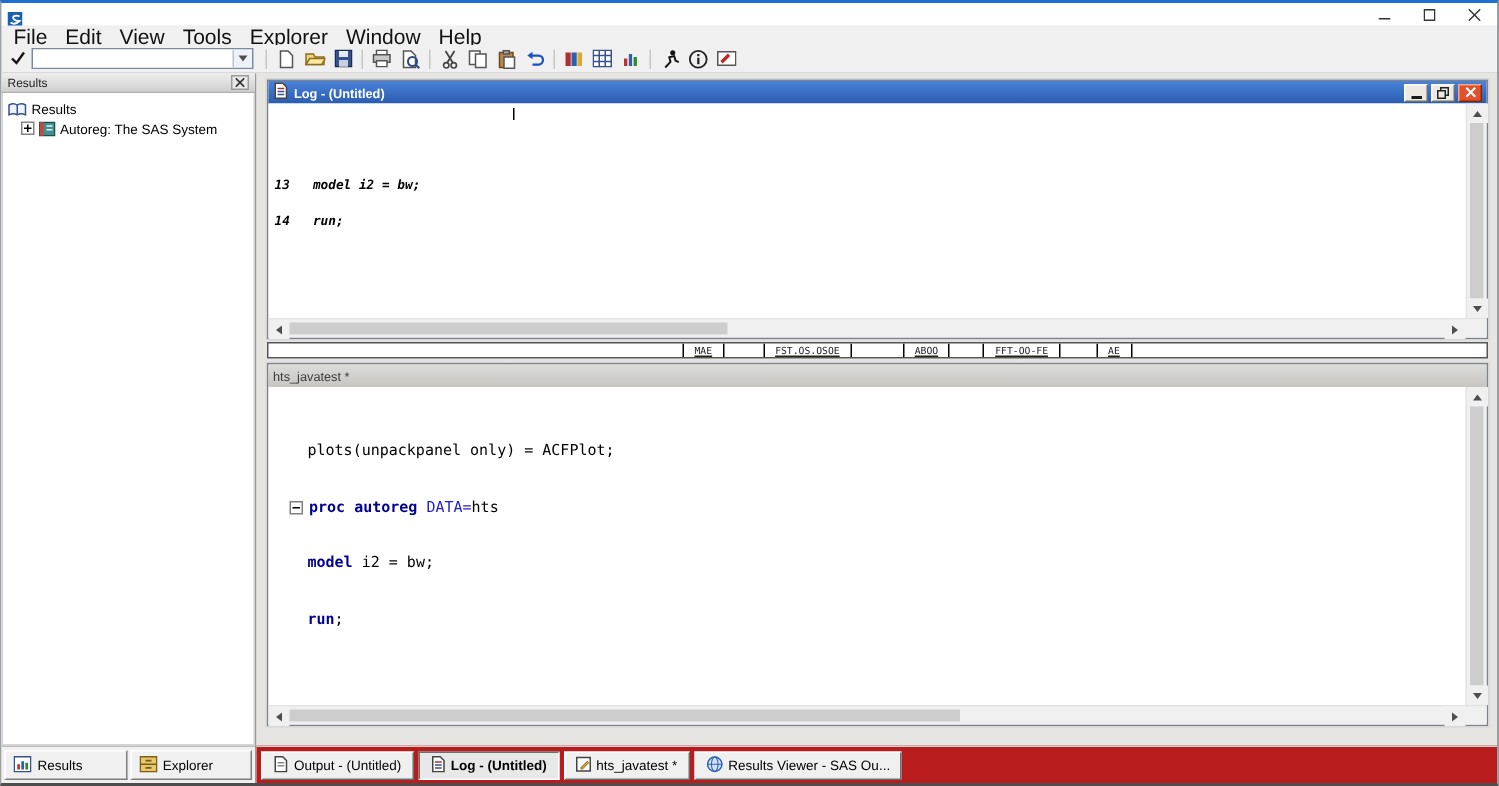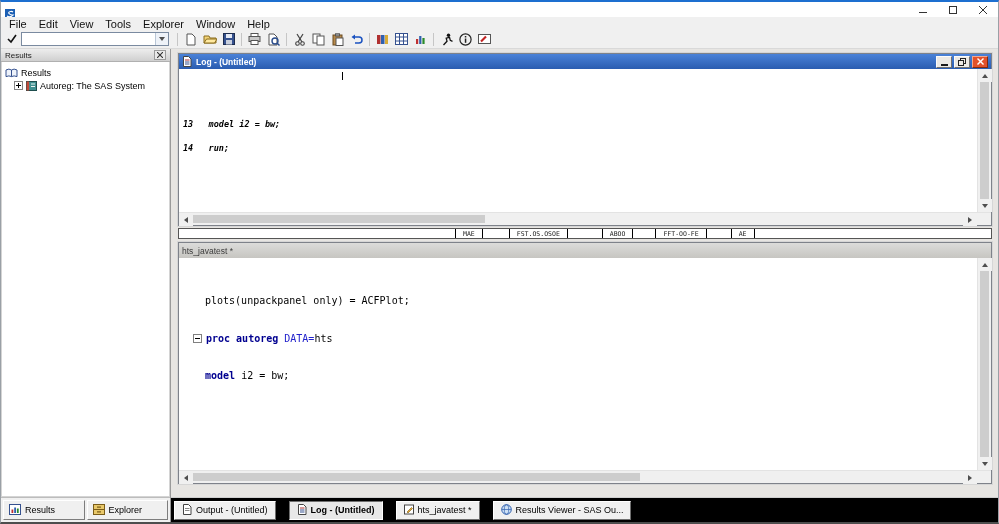--- a/index.html
+++ b/index.html
@@ -16,21 +16,21 @@
 
   
   .titlebar{ height:15px; background:#ffffff; display:flex; align-items:center; padding-left:4px; flex:0 0 auto;}
   .app-icon{ width:10px; height:10px; margin-right:5px; flex:0 0 auto;}
   .title-text{ font-size:9px; color:#000;margin-top:33px; }
   .win-btns{ margin-left:auto; display:flex; height:100%; }
   .win-btn{ width:30px; height:100%; display:flex; align-items:center; justify-content:center; }
 
   
   .menubar{ height:13px; background:#f0f0f0; display:flex; align-items:center; padding-left:2px; flex:0 0 auto;}
-  .menu-item{ font-size:11px; padding:0 6px; color:#111; }
+  .menu-item{ font-size:14px; padding:0 6px; color:#111; }
 
   
   .toolbar{ height:19px; background:#f0f0f0; border-bottom:1px solid #d9d9d9; display:flex; align-items:center; padding:0 4px; flex:0 0 auto;}
   .cmd-check{ margin:0 4px 0 2px; display:flex; }
   .command-box{ width:148px; height:14px; background:#fff; border:1px solid #7a8aa0; display:flex; }
   .command-input{ flex:1; border:none; outline:none; font-size:9px; padding:0 2px; min-width:0;}
   .combo-btn{ width:13px; background:#eef2f8; border-left:1px solid #b9c6d6; display:flex; align-items:center; justify-content:center;}
   .tb-icon{ width:17px; height:16px; margin:0 1px; display:flex; align-items:center; justify-content:center; }
   .tb-sep{ width:1px; height:13px; background:#c6c6c6; margin:0 3px; }
 
@@ -96,26 +96,26 @@
   .htrack{ flex:1;}
   .sb-corner{ width:14px; flex:0 0 auto; background:#f0f0f0;}
   .tri-up{ width:0;height:0;border-left:3px solid transparent;border-right:3px solid transparent;border-bottom:4px solid #4e4e4e;}
   .tri-down{ width:0;height:0;border-left:3px solid transparent;border-right:3px solid transparent;border-top:4px solid #4e4e4e;}
   .tri-left{ width:0;height:0;border-top:3px solid transparent;border-bottom:3px solid transparent;border-right:4px solid #4e4e4e;}
   .tri-right{ width:0;height:0;border-top:3px solid transparent;border-bottom:3px solid transparent;border-left:4px solid #4e4e4e;}
 
   
   .bg-strip{ position:absolute; left:7px; right:6px; top:179px; height:11px; background:#fff; border:1px solid #555; display:flex; align-items:center; overflow:hidden;
     font-family:"DejaVu Sans Mono", monospace; font-size:6.5px; color:#222;}
-  .bg-cell{ border-left:1px solid #000; border-right:1px solid #000; padding:0 7px; height:100%; display:flex; align-items:flex-end; overflow:hidden;}
+  .bg-cell{ border-left:1px solid #000; border-right:1px solid #000; padding:0 7px; height:100%; display:flex; align-items:flex-end; overflow:hidden;text-decoration:underline;}
   .bg-cell.c0{ margin-left:276px;} .bg-cell.c1{ margin-left:26px;} .bg-cell.c2{ margin-left:34px;}
   .bg-cell.c3{ margin-left:22px;} .bg-cell.c4{ margin-left:24px;}
 
   
-  .windowbar{ height:25px; flex:0 0 auto; background:#000000; border-top:1px solid #cfcfcf; display:flex; align-items:center; gap:13px; padding:0 3px;}
+  .windowbar{ height:25px; flex:0 0 auto; background:#b91c1c; border-top:1px solid #cfcfcf; display:flex; align-items:center; gap:3px; padding:0 3px;}
   .wb-btn{ height:19px; background:#f0f0f0; border:1px solid; border-color:#ffffff #6f6f6f #6f6f6f #ffffff; display:flex; align-items:center; gap:4px; padding:0 7px; font-size:9px; color:#000; white-space:nowrap;}
   .wb-btn.active{ border-color:#6f6f6f #ffffff #ffffff #6f6f6f; background:#e8e8e8; font-weight:bold;}
 </style>
 </head>
 <body>
 
 <div class="window">
 
   <div class="titlebar">
     <span class="app-icon">
@@ -430,20 +430,24 @@
               <div class="code-line">
                 <span class="minusbox"></span>
                 <span class="kw">proc autoreg </span>
                 <span class="opt">DATA=</span>
                 <span class="plain">hts</span>
               </div>
               <div class="code-line indent">
                 <span class="kw">model</span>
                 <span class="plain"> i2 = bw;</span>
               </div>
+              <div class="code-line indent">
+                <span class="kw">run</span>
+                <span class="plain">;</span>
+              </div>
             </div>
             <div class="vscroll">
               <div class="sb-btn">
                   <span class="tri-up"></span>
                 </div>
               <div class="vthumb"></div>
               <div class="sb-btn">
                   <span class="tri-down"></span>
                 </div>
             </div>

